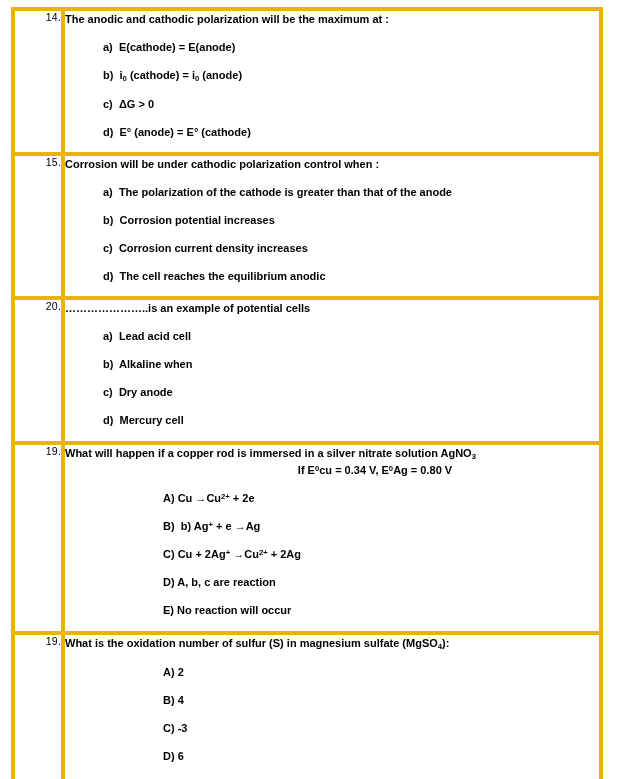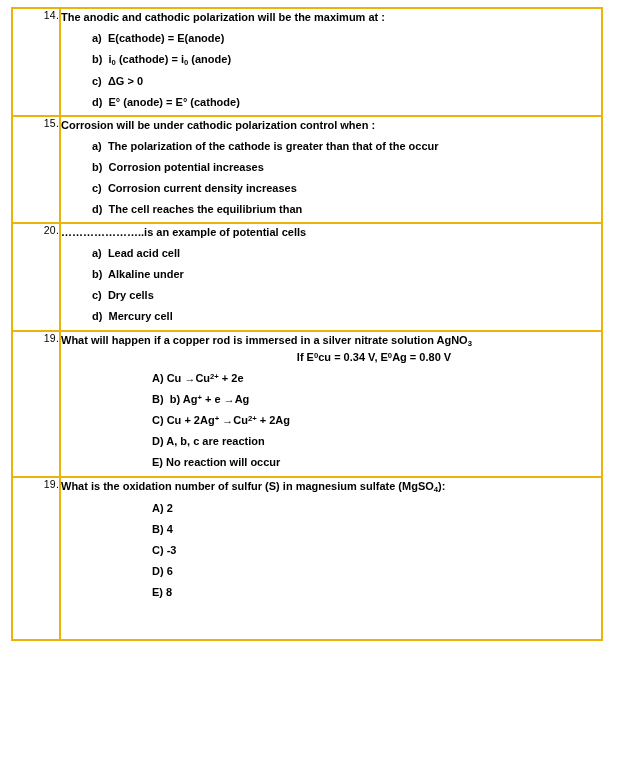--- a/index.html
+++ b/index.html
@@ -26,21 +26,21 @@
   table.quiz-table {
     position: absolute;
     left: 11px;
     top: 7px;
     width: 592px;
     border-collapse: collapse;
     table-layout: fixed;
   }
 
   table.quiz-table td {
-    border: 2px solid #eab308;
+    border: 4px solid #eab308;
     vertical-align: top;
     padding: 0;
   }
 
   td.num-cell {
     width: 46px;
     text-align: right;
     padding: 4px 5px 0 0;
     font-size: 10.5px;
     line-height: 1.15;
@@ -68,21 +68,21 @@
   }
 
   ul.opts.indent-a {
     padding-left: 26px;
   }
   ul.opts.indent-b {
     padding-left: 86px;
   }
 
   ul.opts li {
-    margin: 5px;
+    margin: 12px;
     padding: 0;
     line-height: 1.47;
     white-space: pre;
   }
 
   .sub { font-size: 0.70em; vertical-align: -0.25em; }
   .sup { font-size: 0.70em; vertical-align: 0.38em; }
 
   .extra-line {
     line-height: 1.47;
@@ -108,37 +108,37 @@
             <li>d)  E° (anode) = E° (cathode)</li>
           </ul>
         </td>
       </tr>
 
       <tr>
         <td class="num-cell">15.</td>
         <td class="body-cell">
           <div class="stem">Corrosion will be under cathodic polarization control when :</div>
           <ul class="opts indent-a">
-            <li>a)  The polarization of the cathode is greater than that of the occur</li>
+            <li>a)  The polarization of the cathode is greater than that of the anode</li>
             <li>b)  Corrosion potential increases</li>
             <li>c)  Corrosion current density increases</li>
-            <li>d)  The cell reaches the equilibrium than</li>
+            <li>d)  The cell reaches the equilibrium anodic</li>
           </ul>
         </td>
       </tr>
 
 
       <tr>
         <td class="num-cell">20.</td>
         <td class="body-cell">
           <div class="stem">…………………..is an example of potential cells</div>
           <ul class="opts indent-a">
             <li>a)  Lead acid cell</li>
-            <li>b)  Alkaline under</li>
-            <li>c)  Dry cells</li>
+            <li>b)  Alkaline when</li>
+            <li>c)  Dry anode</li>
             <li>d)  Mercury cell</li>
           </ul>
         </td>
       </tr>
 
       <tr>
         <td class="num-cell">19.</td>
         <td class="body-cell">
           <div class="stem">What will happen if a copper rod is immersed in a silver nitrate solution AgNO<span class="sub">3</span></div>
           <div class="extra-line" style="padding-left:86px;text-align:center;">If E<span class="sup">0</span>cu = 0.34 V, E<span class="sup">0</span>Ag = 0.80 V</div>

